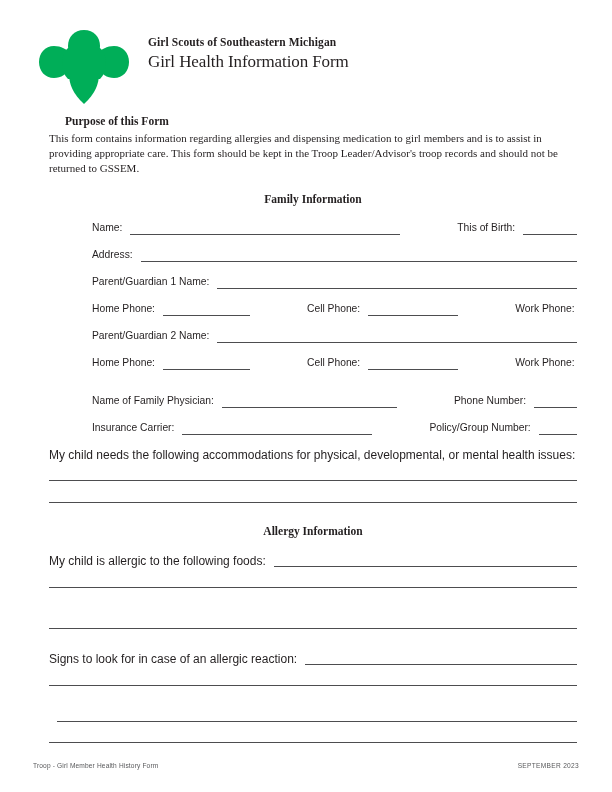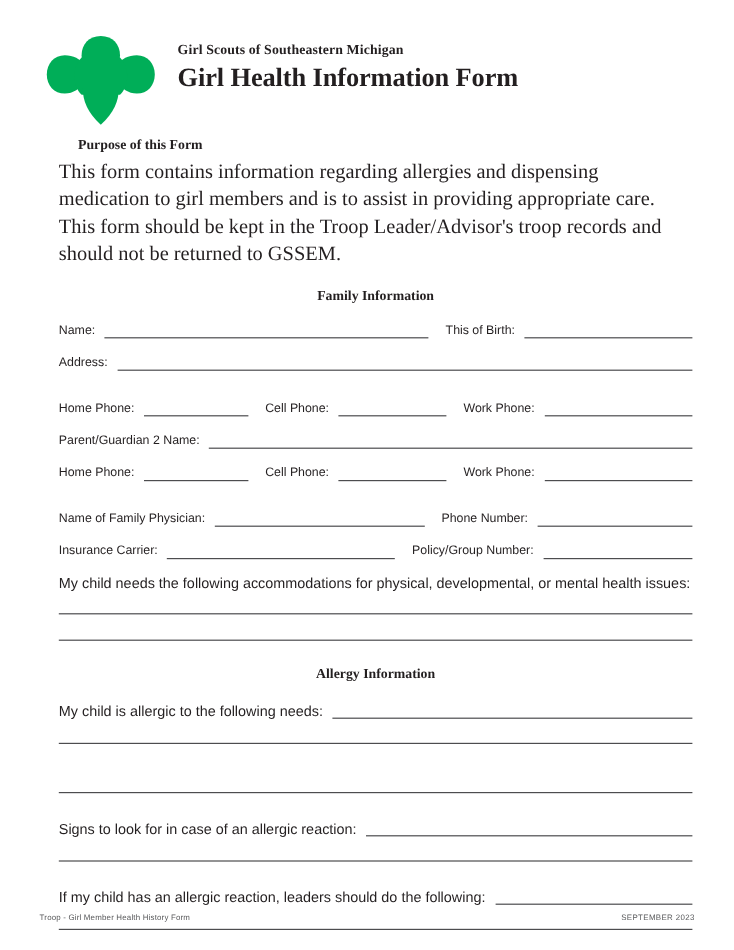--- a/index.html
+++ b/index.html
@@ -51,22 +51,22 @@
     font-family: "Liberation Serif", serif;
     font-weight: bold;
     font-size: 11.5px;
     letter-spacing: 0.1px;
     color: #231f20;
     margin: 0 0 3px 0;
     line-height: 1.1;
   }
   .form-title {
     font-family: "Liberation Serif", serif;
-    font-weight: bold;
-    font-size: 22px;
+    font-weight: normal;
+    font-size: 17px;
     color: #231f20;
     margin: 0;
     line-height: 1.15;
     letter-spacing: -0.1px;
   }
 
   
   .content {
     position: absolute;
     left: 49px;
@@ -76,21 +76,21 @@
 
   .purpose-heading {
     font-family: "Liberation Serif", serif;
     font-weight: bold;
     font-size: 11.5px;
     margin: 0 0 1px 16px;
     line-height: 1.35;
   }
   .purpose-body {
     font-family: "Liberation Serif", serif;
-    font-size: 17px;
+    font-size: 11px;
     line-height: 1.37;
     margin: 0;
     color: #231f20;
   }
 
   .section-heading {
     font-family: "Liberation Serif", serif;
     font-weight: bold;
     font-size: 11.5px;
     margin: 0;
@@ -105,20 +105,21 @@
     width: 528px;
     height: 16px;
   }
   .label {
     font-family: "Liberation Sans", sans-serif;
     font-size: 10.3px;
     color: #231f20;
     white-space: nowrap;
     line-height: 1;
     padding-bottom: 1px;
+    margin-left: 43px;
   }
   .rule {
     border-bottom: 0.8px solid #4d4d4f;
     height: 11px;
     flex: 0 0 auto;
   }
   .rule.grow { flex: 1 1 auto; }
   .gap-sm { width: 8px; flex: 0 0 auto; }
   .gap-md { width: 14px; flex: 0 0 auto; }
 
@@ -212,20 +213,25 @@
     </div>
 
     <div style="height:11px"></div>
     <div class="row">
       <span class="label">Address:</span>
       <span class="gap-sm"></span>
       <span class="rule grow"></span>
     </div>
 
     <div style="height:11px"></div>
+    <div class="row">
+      <span class="label">Parent/Guardian 1 Name:</span>
+      <span class="gap-sm"></span>
+      <span class="rule grow"></span>
+    </div>
 
     <div style="height:11px"></div>
     <div class="row">
       <span class="label">Home Phone:</span>
       <span class="gap-sm"></span>
       <span class="rule" style="width:87px"></span>
       <span class="gap-md"></span>
       <span class="label">Cell Phone:</span>
       <span class="gap-sm"></span>
       <span class="rule" style="width:90px"></span>
@@ -287,21 +293,21 @@
     <div style="height:19px"></div>
     <div class="blankline"></div>
     <div style="height:21px"></div>
     <div class="blankline"></div>
 
     <div style="height:22px"></div>
     <div class="section-heading">Allergy Information</div>
 
     <div style="height:13px"></div>
     <div class="row">
-      <span class="prompt">My child is allergic to the following needs:</span>
+      <span class="prompt">My child is allergic to the following foods:</span>
       <span class="gap-sm"></span>
       <span class="rule grow"></span>
     </div>
     <div style="height:20px"></div>
     <div class="blankline"></div>
 
     <div style="height:20px"></div>
     <div style="height:20px"></div>
     <div class="blankline"></div>
 
@@ -309,21 +315,20 @@
     <div class="row">
       <span class="prompt">Signs to look for in case of an allergic reaction:</span>
       <span class="gap-sm"></span>
       <span class="rule grow"></span>
     </div>
     <div style="height:20px"></div>
     <div class="blankline"></div>
 
     <div style="height:20px"></div>
     <div class="row">
-      <span class="prompt">If my child has an allergic reaction, leaders should do the following:</span>
       <span class="gap-sm"></span>
       <span class="rule grow"></span>
     </div>
     <div style="height:20px"></div>
     <div class="blankline"></div>
     <div style="height:21px"></div>
 
   </div>
 
   <div class="footer">

